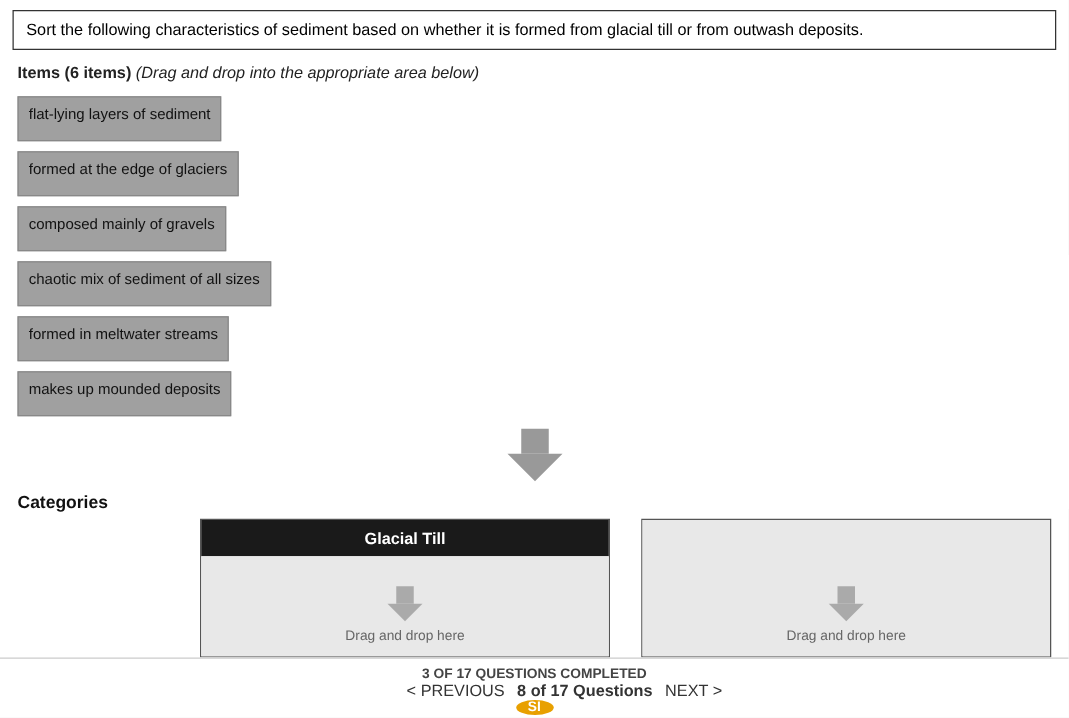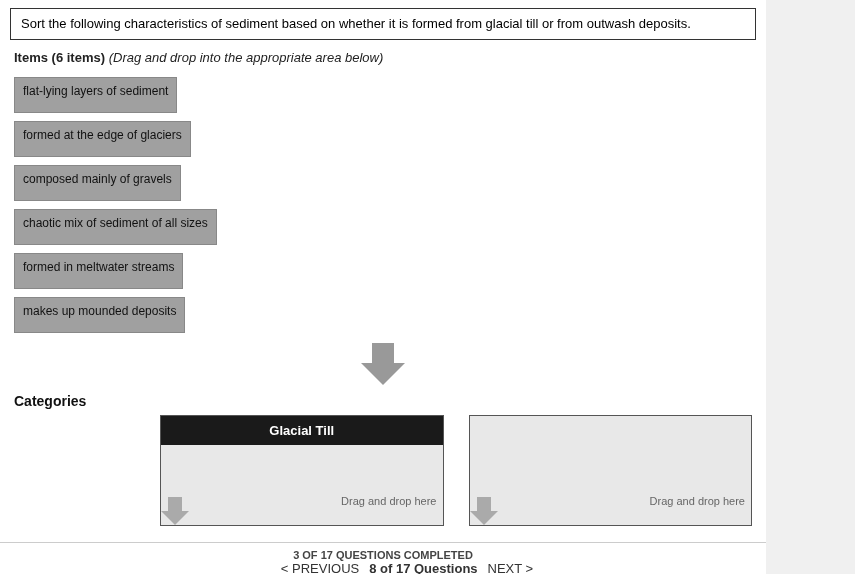--- a/index.html
+++ b/index.html
@@ -7,21 +7,21 @@
       font-family: Arial, sans-serif;
       font-size: 13px;
       background: #f0f0f0;
       width: 855px;
       height: 574px;
       overflow: hidden;
       position: relative;
     }
     .main-container {
       background: #fff;
-      width: 766px;
+      width: 855px;
       height: 574px;
       display: flex;
       flex-direction: column;
     }
     .question-header {
       background: #fff;
       border: 1.5px solid #333;
       padding: 6px 10px;
       font-size: 13px;
       font-weight: normal;
@@ -60,21 +60,21 @@
     }
     .categories-label {
       font-size: 14px;
       font-weight: bold;
       margin: 4px 14px 6px 14px;
       color: #111;
     }
     .categories-container {
       display: flex;
       flex-direction: row;
-      margin: 0 14px 16px 160px;
+      margin: 0 14px 0 160px;
       gap: 17px;
       flex: 1;
     }
     .category-box {
       flex: 1;
       display: flex;
       flex-direction: column;
       border: 1.5px solid #555;
     }
     .category-header {
@@ -164,21 +164,21 @@
       border-left: 22px solid transparent;
       border-right: 22px solid transparent;
       border-top: 22px solid #999;
       margin: 0 auto;
     }
     .category-drop-inner {
       position: relative;
       width: 100%;
       flex: 1;
       display: flex;
-      align-items: center;
+      flex-direction: column;
       justify-content: space-between;
     }
     .small-drop-arrow {
       margin-top: 16px;
     }
     .small-drop-arrow-stem {
       width: 14px;
       height: 14px;
       background: #aaa;
       margin: 0 auto;

